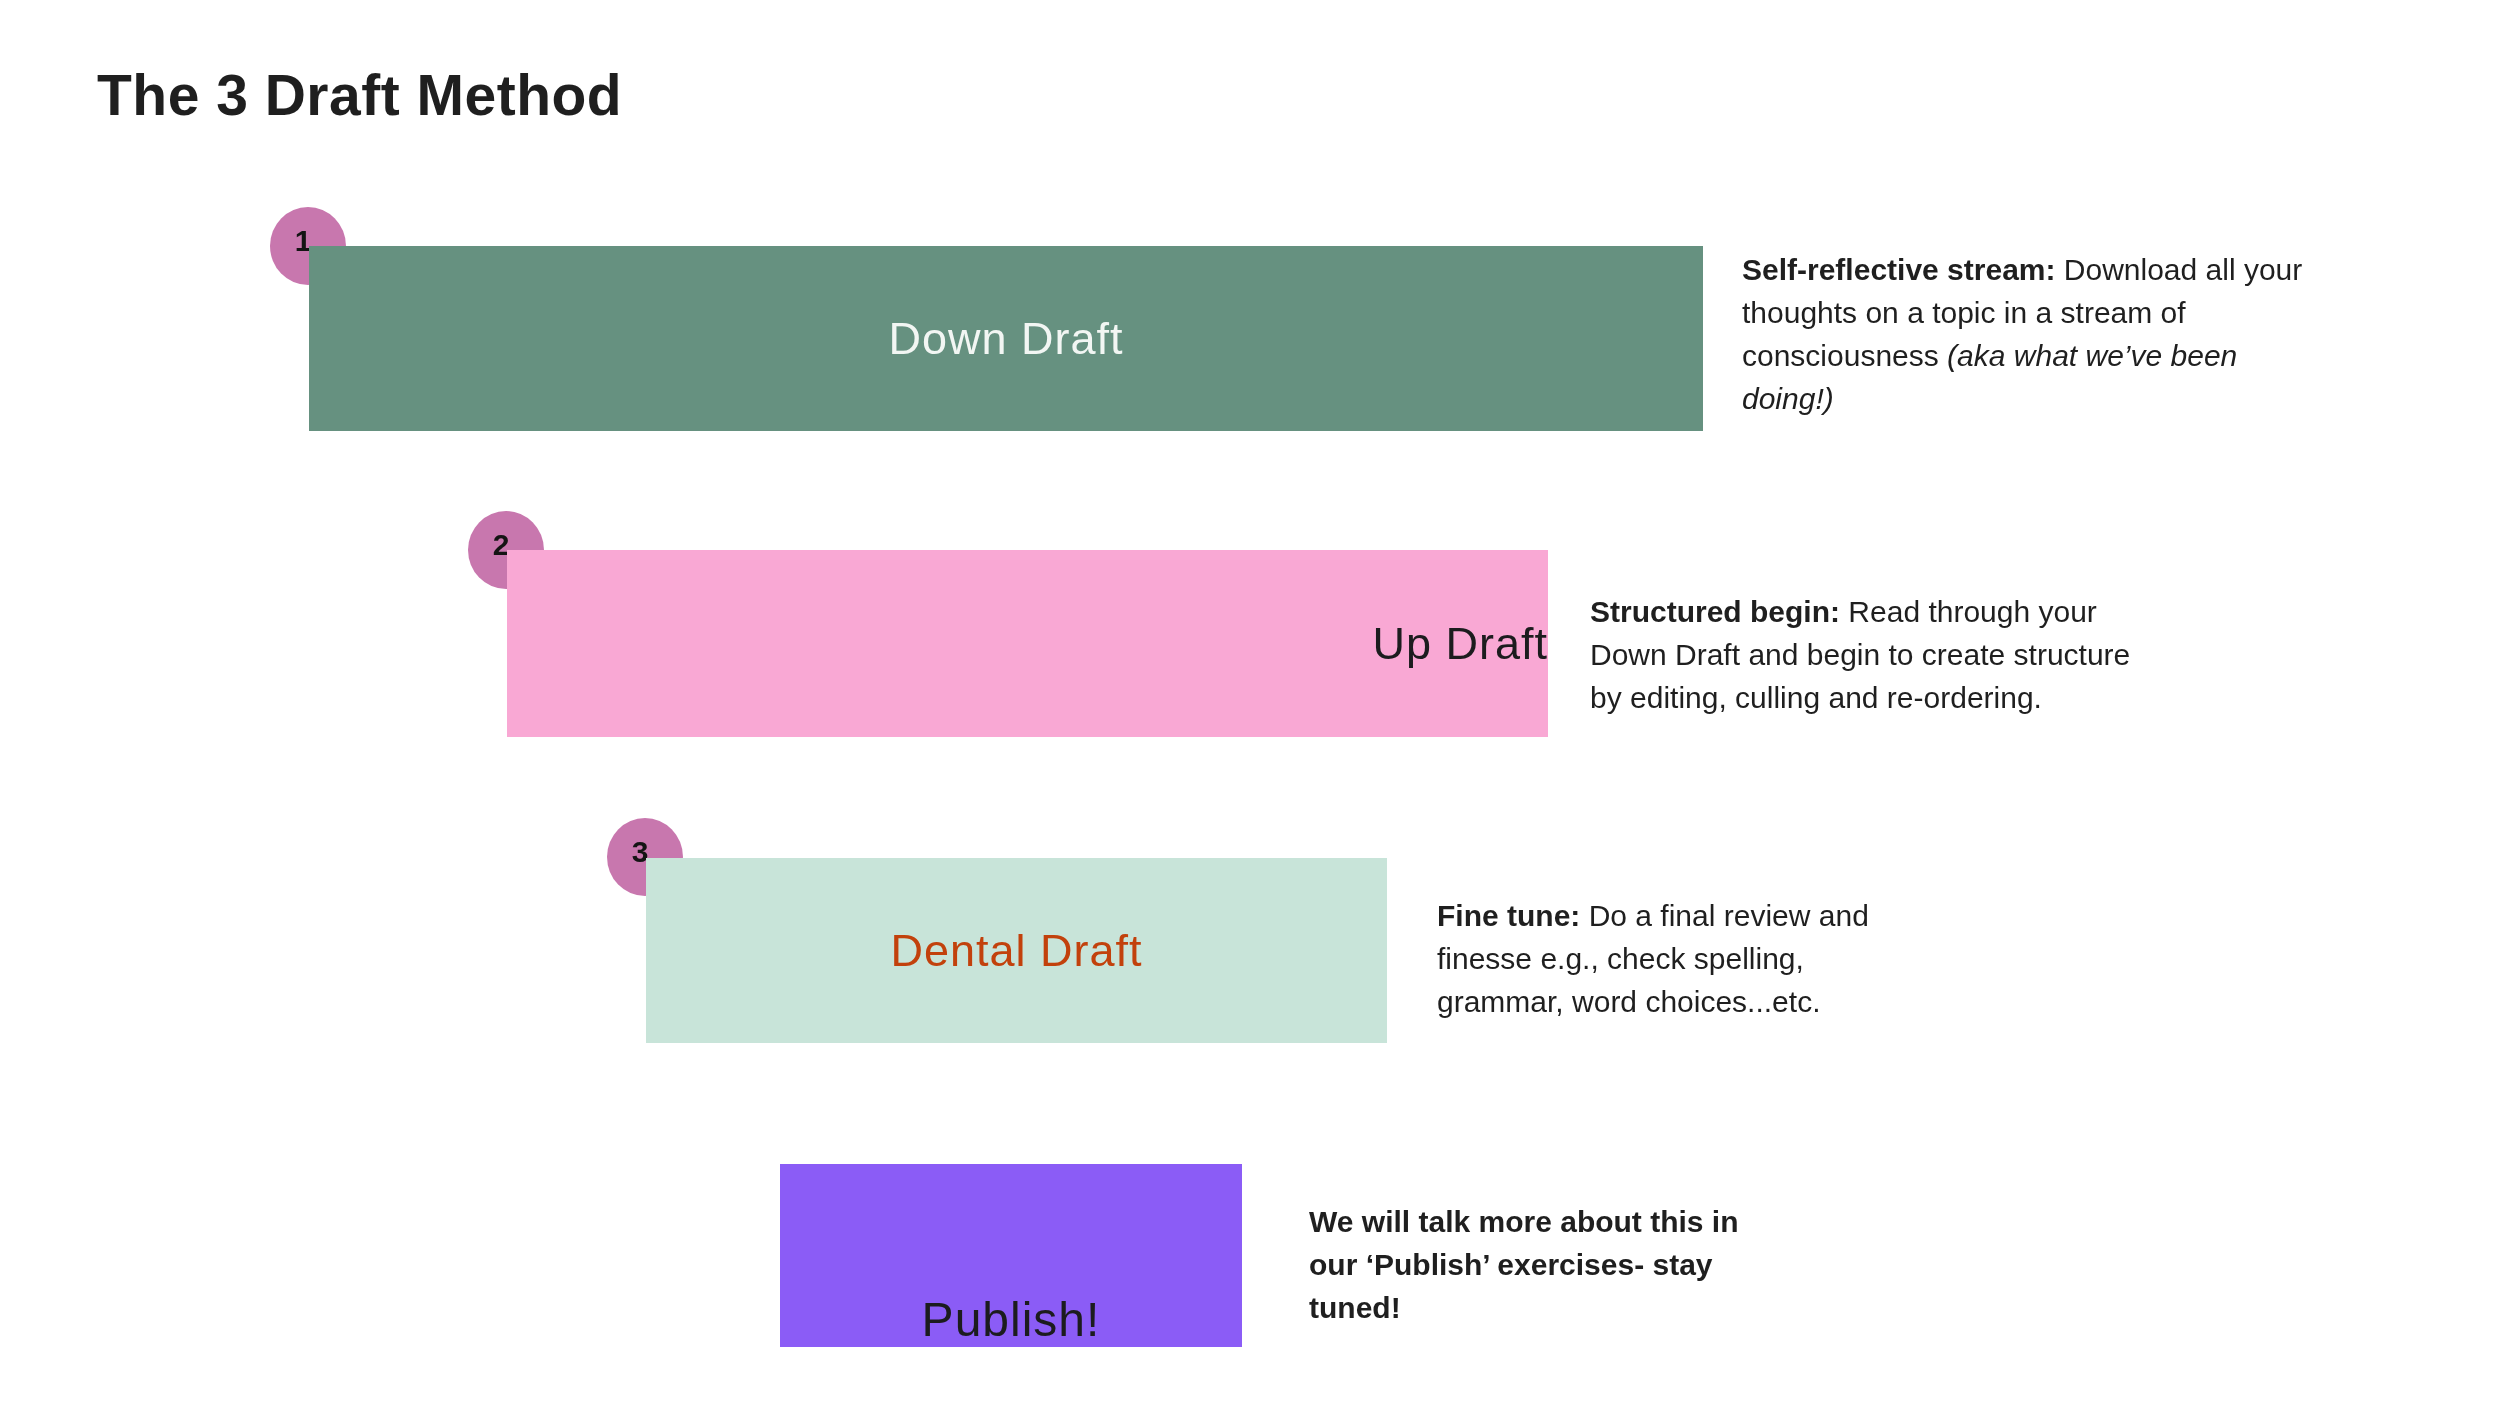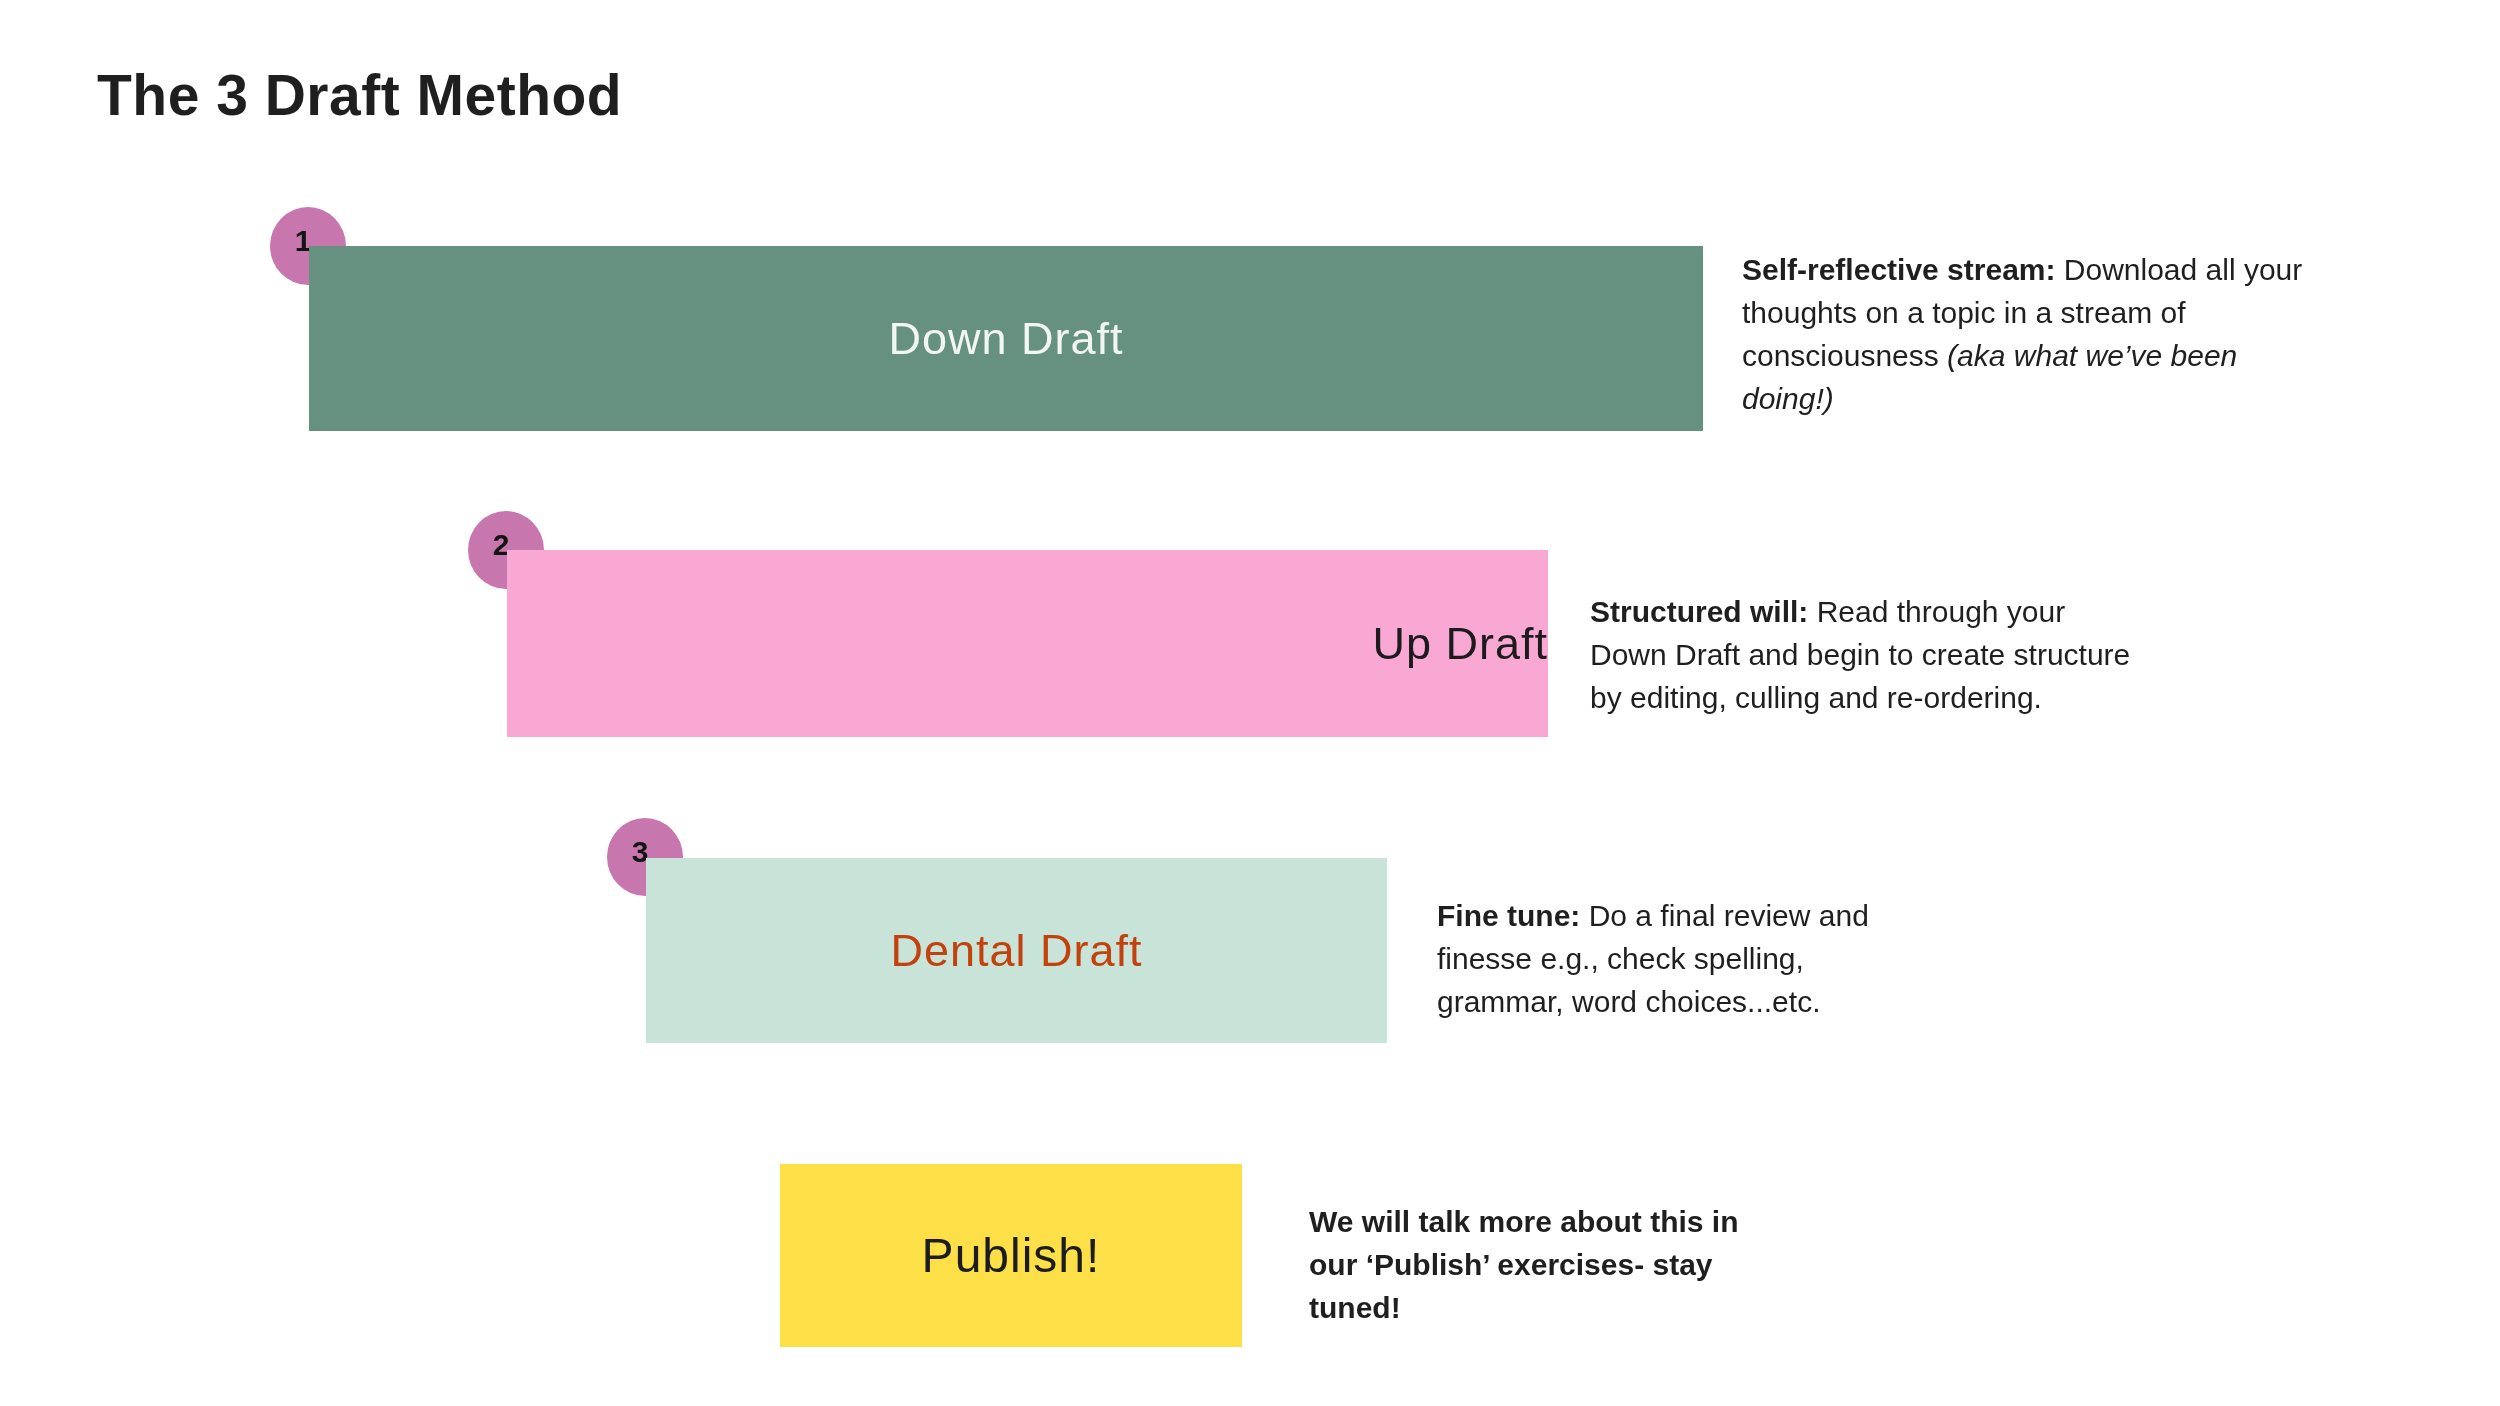--- a/index.html
+++ b/index.html
@@ -86,34 +86,34 @@
 thoughts on a topic in a stream of
 consciousness </span><span class="em">(aka what we’ve been
 doing!)</span></div>
 
   <div class="badge badge-2" style="background: rgb(200, 119, 174);">
       <span>2</span>
     </div>
   <div class="bar bar-2" style="background: #f9a8d4; justify-content: flex-end;">
       <span>Up Draft</span>
     </div>
-  <div class="note note-2"><span class="lead">Structured will:</span><span class="body"> Read through your
+  <div class="note note-2"><span class="lead">Structured begin:</span><span class="body"> Read through your
 Down Draft and begin to create structure
 by editing, culling and re-ordering.</span><span class="em"></span></div>
 
   <div class="badge badge-3" style="background: rgb(200, 119, 174);">
       <span>3</span>
     </div>
   <div class="bar bar-3" style="background: rgb(200, 228, 217);">
       <span>Dental Draft</span>
     </div>
   <div class="note note-3"><span class="lead">Fine tune:</span><span class="body"> Do a final review and
 finesse e.g., check spelling,
 grammar, word choices...etc.</span><span class="em"></span></div>
 
-  <div class="bar bar-4" style="background: #fde047;">
+  <div class="bar bar-4" style="background: #8b5cf6; align-items: flex-end;">
       <span>Publish!</span>
     </div>
   <div class="note note-4"><span class="lead">We will talk more about this in
 our ‘Publish’ exercises- stay
 tuned!</span><span class="body"></span><span class="em"></span></div>
 
 </div>
 
 </body></html>

